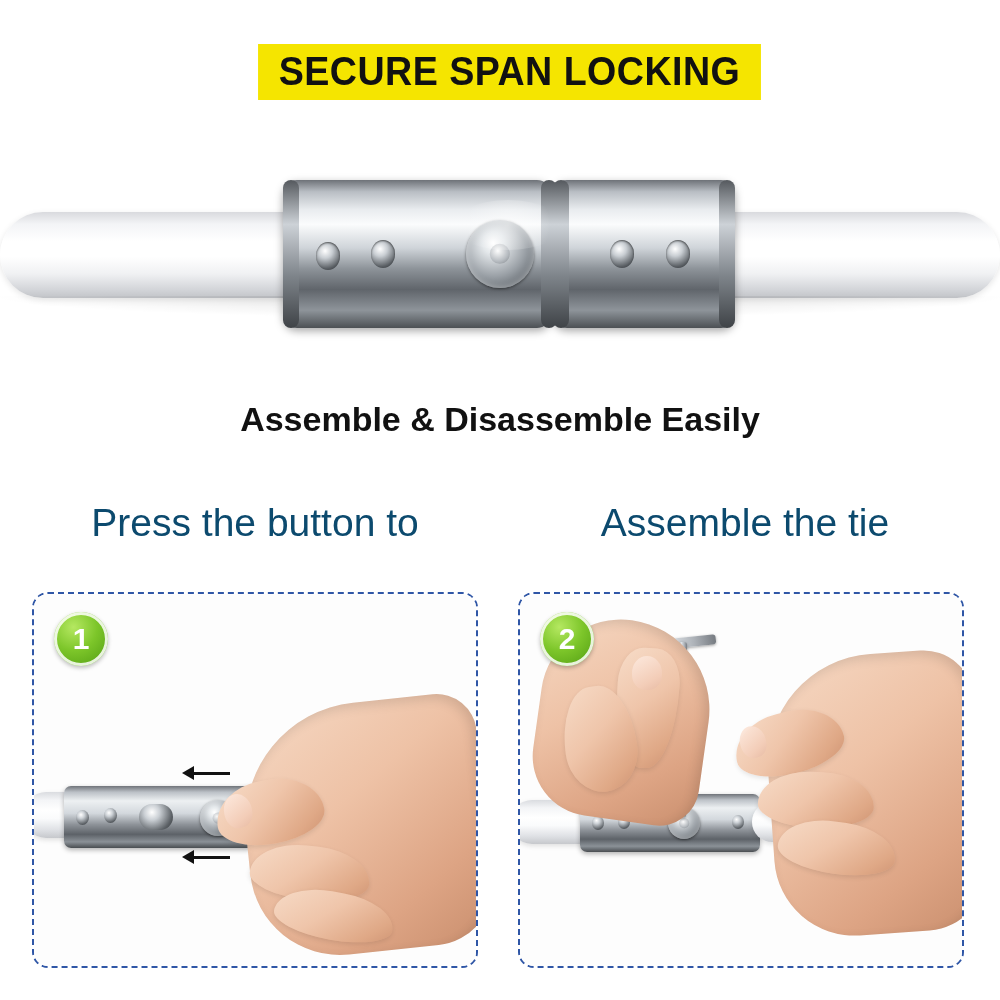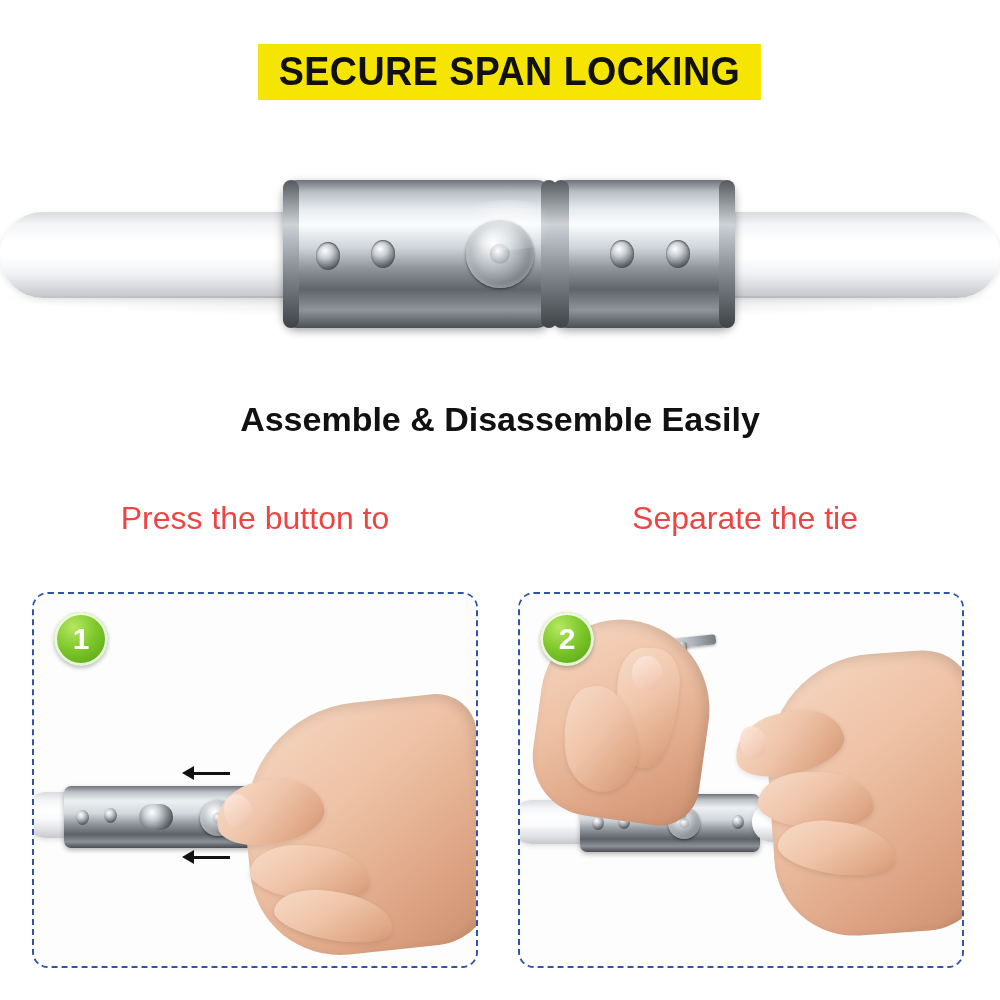--- a/index.html
+++ b/index.html
@@ -128,22 +128,22 @@
     font-weight: bold;
     color: #111111;
   }
 
   
   .caption {
     position: absolute;
     top: 498px;
     width: 460px;
     text-align: center;
-    font-size: 32px;
-    color: #ef4444;
+    font-size: 39px;
+    color: #0c4a6e;
     line-height: 1.28;
   }
   .caption.left { left: 25px; }
   .caption.right { left: 515px; }
 
   
   .panel {
     position: absolute;
     top: 592px;
     width: 442px;
@@ -268,21 +268,21 @@
     <div class="flare" style="left:170px; top:20px; width:110px; height:50px; opacity:.55;"></div>
   </div>
 </div>
 
 <div class="subhead">Assemble &amp; Disassemble Easily</div>
 
 <div class="caption left">
   <div>Press the button to</div>
 </div>
 <div class="caption right">
-  <div>Separate the tie</div>
+  <div>Assemble the tie</div>
 </div>
 
 <div class="panel left">
   <div class="photo">
 
     <div class="p-rod" style="left:-10px; top:198px; width:220px; height:46px;"></div>
 
     <div class="p-conn" style="left:30px; top:192px; width:190px; height:62px;"></div>
     <div class="p-hole" style="left:42px; top:216px; width:13px; height:15px;"></div>
     <div class="p-hole" style="left:70px; top:214px; width:13px; height:15px;"></div>

